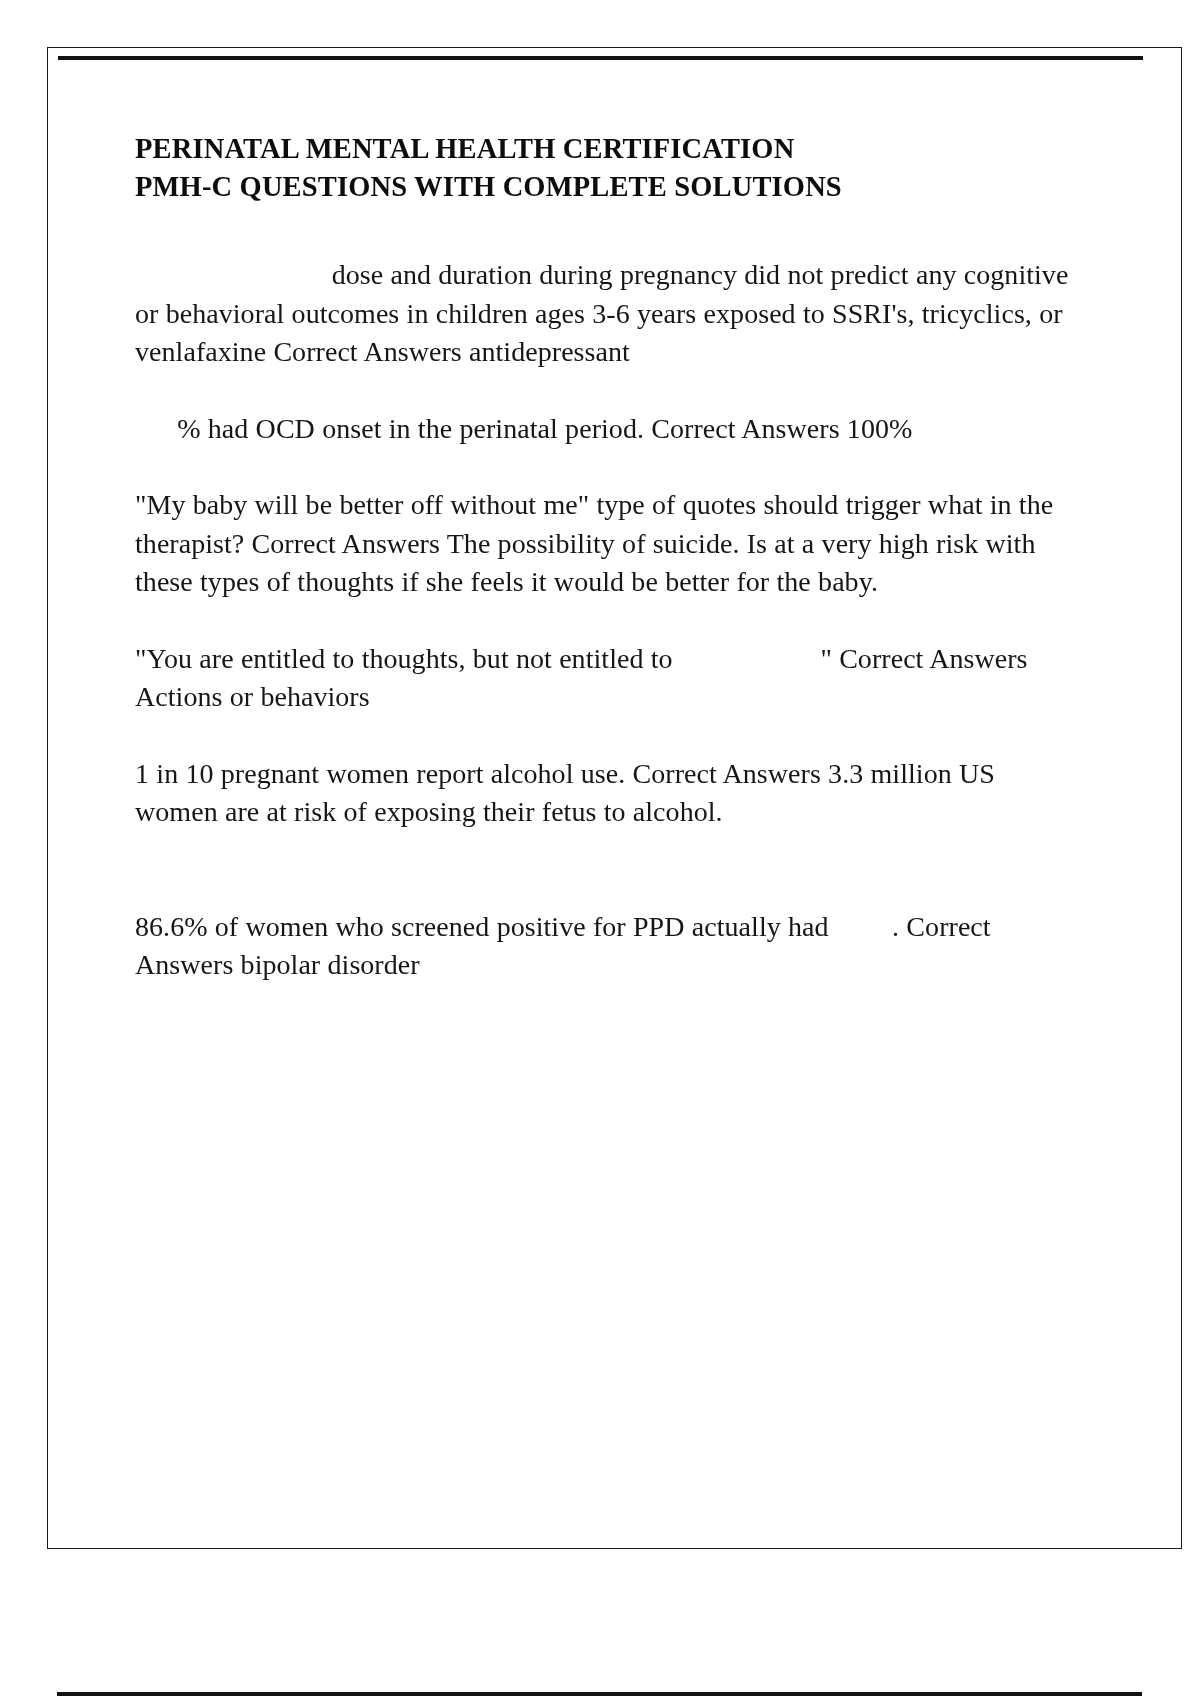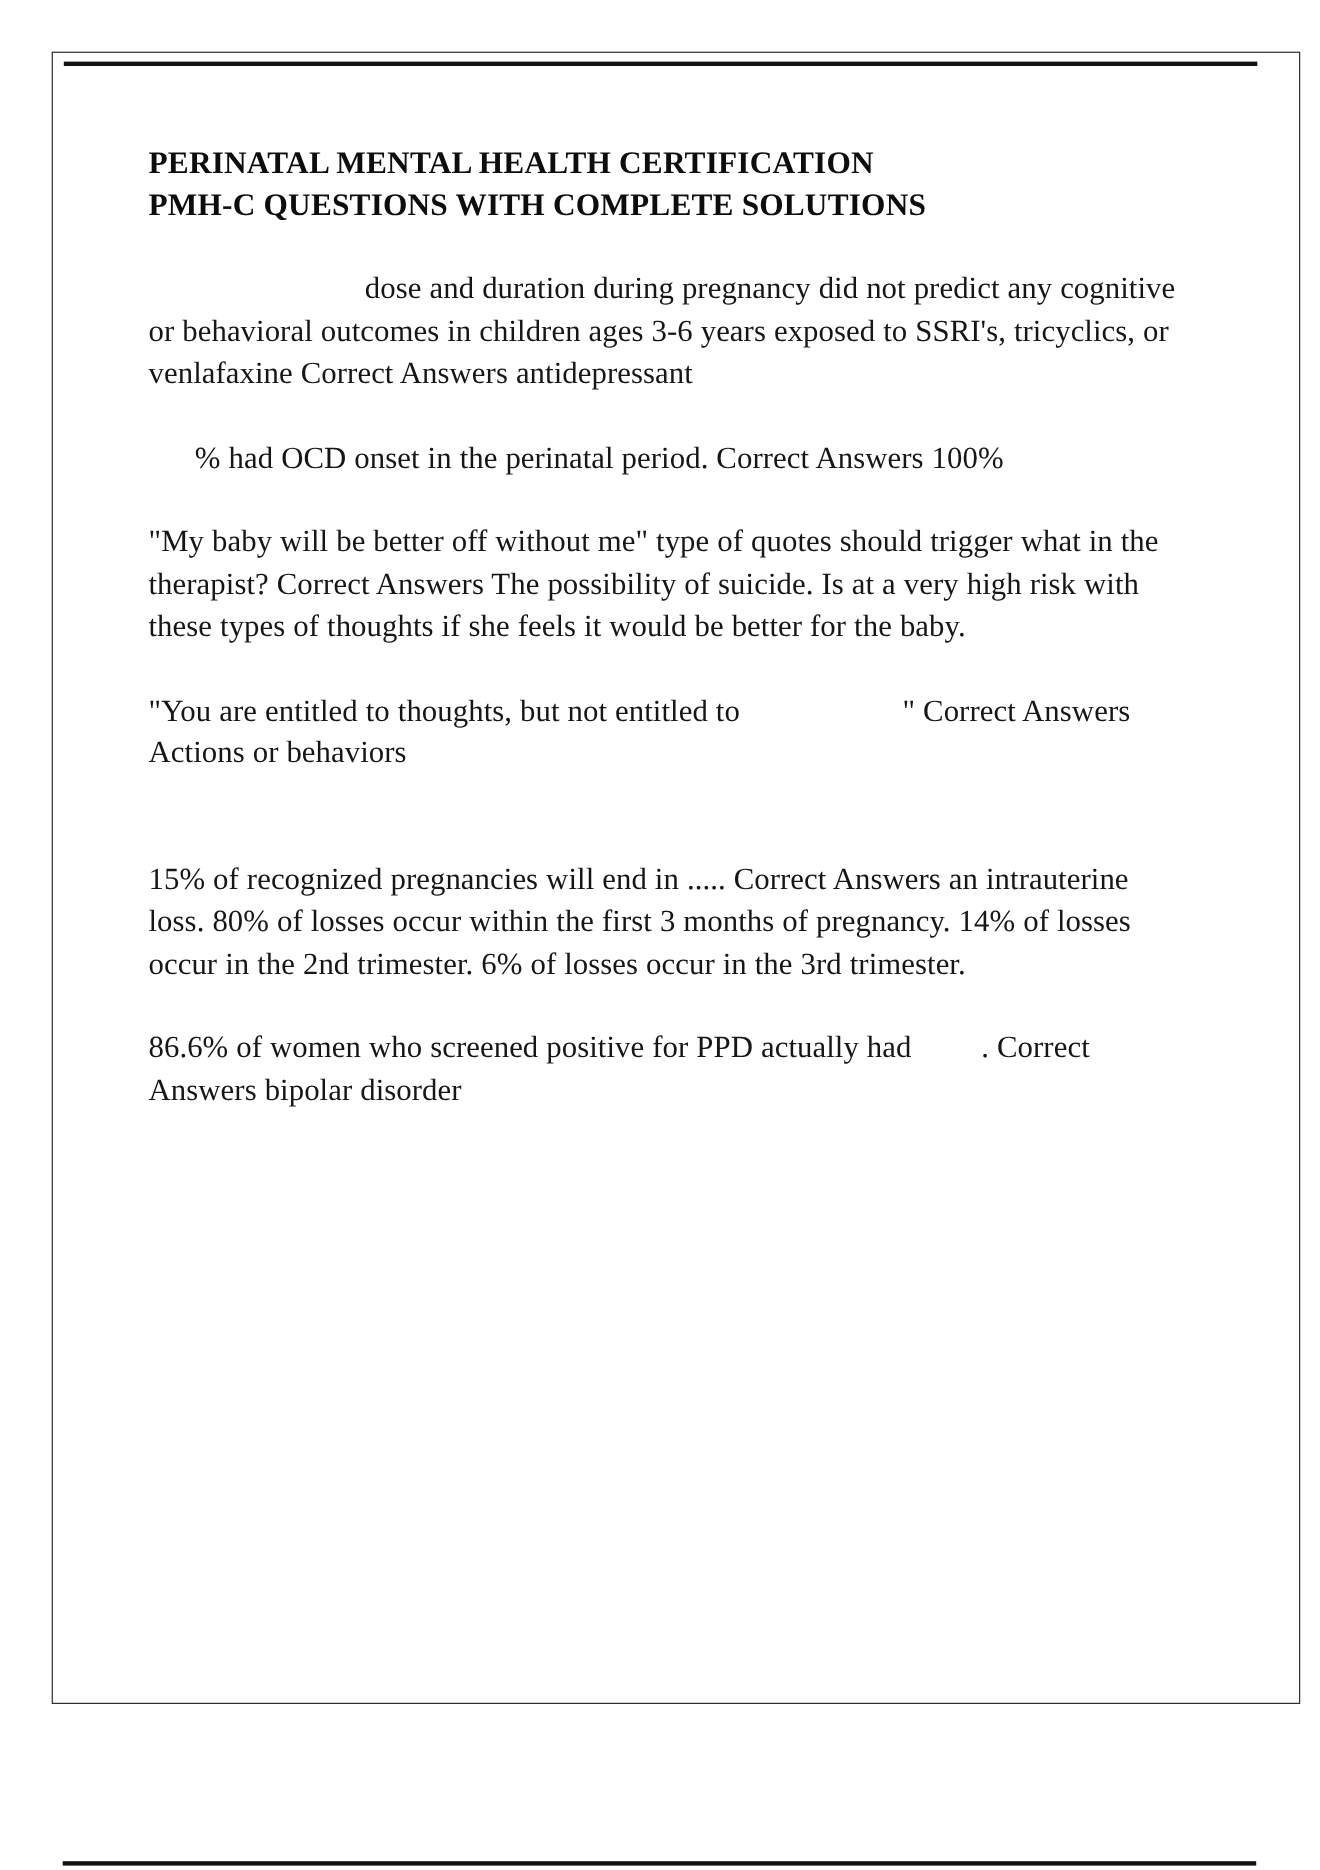--- a/index.html
+++ b/index.html
@@ -44,21 +44,21 @@
     top: 82px;
     width: 945px;
   }
 
   
   #doc-title {
     font-weight: bold;
     font-size: 28.5px;
     line-height: 38px;
     letter-spacing: 0.15px;
-    margin: 0 0 0 0;
+    margin: 0 0 12px 0;
     white-space: pre-line;
     color: #0d0d0d;
   }
 
   
   .para {
     font-size: 28px;
     line-height: 38.5px;
     margin: 0;
     color: #161616;
@@ -112,24 +112,24 @@
     <div class="para-gap"></div>
 
     <p class="para"><span>"My baby will be better off without me" type of quotes should trigger what in the therapist?  Correct Answers  The possibility of suicide. Is at a very high risk with these types of thoughts if she feels it would be better for the baby.</span></p>
 
     <div class="para-gap"></div>
 
     <p class="para"><span>"You are entitled to thoughts, but not entitled to </span><span class="blank">__________</span><span>" Correct Answers  Actions or behaviors</span></p>
 
     <div class="para-gap"></div>
 
+    <p class="para"><span>1 in 10 pregnant women report alcohol use.  Correct Answers  3.3 million US women are at risk of exposing their fetus to alcohol.</span></p>
 
     <div class="para-gap"></div>
 
-    <p class="para"><span>15% of recognized pregnancies will end in .....  Correct Answers  an intrauterine loss. 80% of losses occur within the first 3 months of pregnancy. 14% of losses occur in the 2nd trimester. 6% of losses occur in the 3rd trimester.</span></p>
 
     <div class="para-gap"></div>
 
     <p class="para"><span>86.6% of women who screened positive for PPD actually had </span><span class="blank">____</span><span>.  Correct Answers  bipolar disorder</span></p>
 
   </div>
 </div>
 
 <div id="footer-rule"></div>
 

